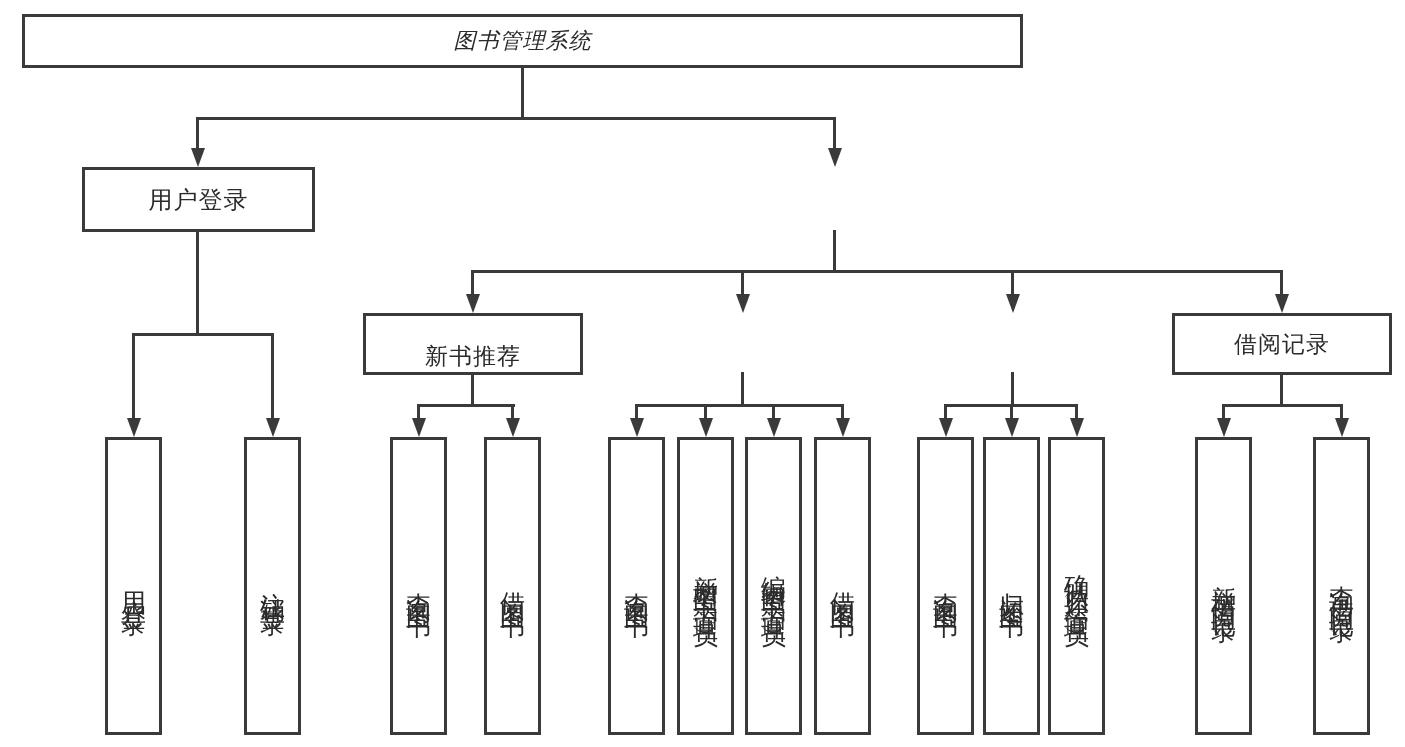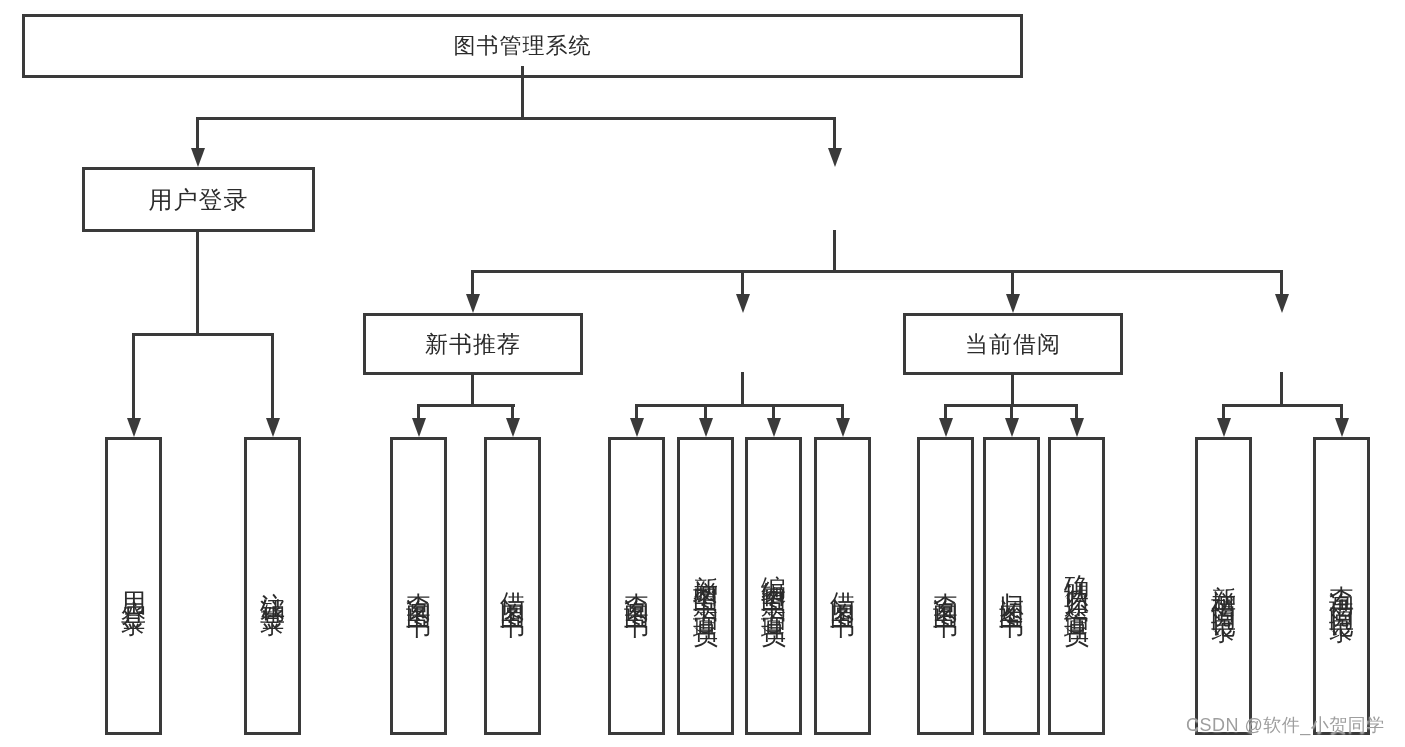--- a/index.html
+++ b/index.html
@@ -11,21 +11,21 @@
     overflow:hidden;
   }
   .box{
     position:absolute;
     box-sizing:border-box;
     border:3px solid #3a3a3a;
     background:#fff;
     display:flex;align-items:center;justify-content:center;
     color:#2b2b2b;
   }
-  .root{left:22px;top:14px;width:1001px;height:64px;font-size:22px;letter-spacing:1px;}
+  .root{left:22px;top:14px;width:1001px;height:54px;font-size:22px;letter-spacing:1px;font-style:italic;}
   .lvl2{top:167px;width:233px;height:65px;font-size:24px;letter-spacing:1px;}
   .lvl3{top:313px;width:220px;height:62px;font-size:23px;letter-spacing:1px;}
   .leaf{top:437px;width:57px;height:298px;font-size:25px;}
   .leaf span{
     writing-mode:vertical-rl;
     text-orientation:mixed;
     letter-spacing:7px;
     line-height:1;
     white-space:nowrap;
   }
@@ -54,25 +54,25 @@
 <div id="stage">
 
   <div class="box root">
     <span>图书管理系统</span>
   </div>
 
   <div class="box lvl2" style="left:82px;">
     <span>用户登录</span>
   </div>
 
-  <div class="box lvl3" style="left:363px;">
+  <div class="box lvl3" style="left:363px;align-items:flex-end;">
     <span>新书推荐</span>
   </div>
-  <div class="box lvl3" style="left:903px;">
-    <span>当前借阅</span>
+  <div class="box lvl3" style="left:1172px;">
+    <span>借阅记录</span>
   </div>
 
   <div class="box leaf" style="left:105px;">
     <span>用户登录</span>
   </div>
   <div class="box leaf" style="left:244px;">
     <span>注销登录</span>
   </div>
 
   <div class="box leaf" style="left:390px;">
@@ -167,15 +167,14 @@
     <div class="ah" style="left:1070px;top:418px;"></div>
 
     <div class="v" style="left:1280px;top:372px;height:35px;"></div>
     <div class="h" style="left:1222px;top:404px;width:121px;"></div>
     <div class="v" style="left:1222px;top:404px;height:16px;"></div>
     <div class="ah" style="left:1217px;top:418px;"></div>
     <div class="v" style="left:1340px;top:404px;height:16px;"></div>
     <div class="ah" style="left:1335px;top:418px;"></div>
   </div>
 
-  <div class="watermark">CSDN @软件_小贺同学</div>
 
 </div>
 
 </body></html>

